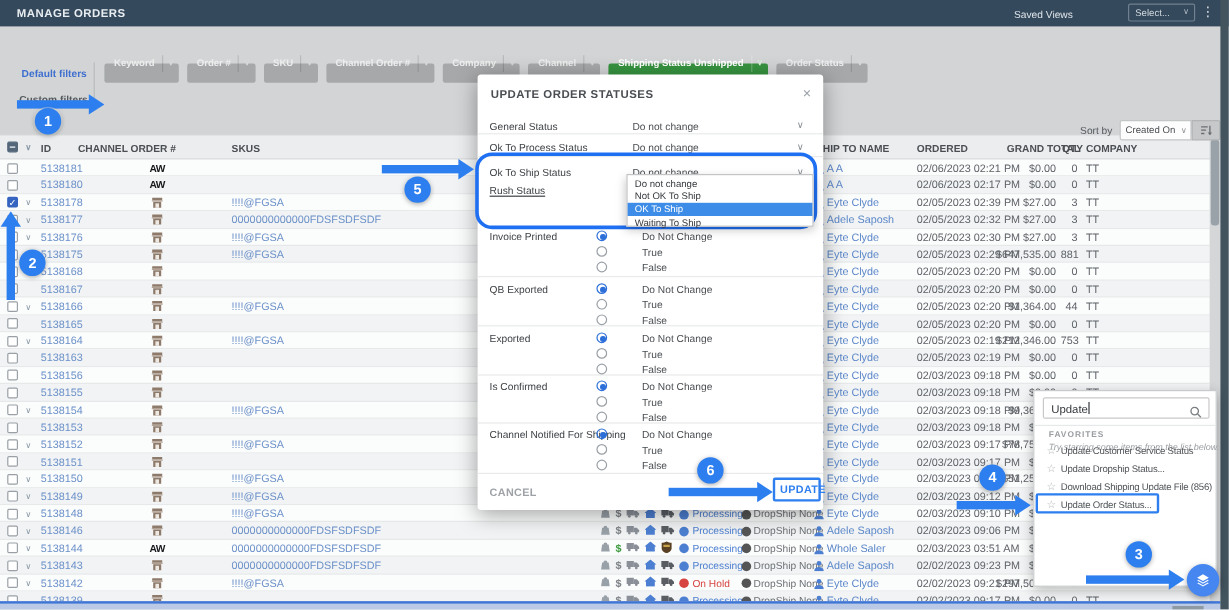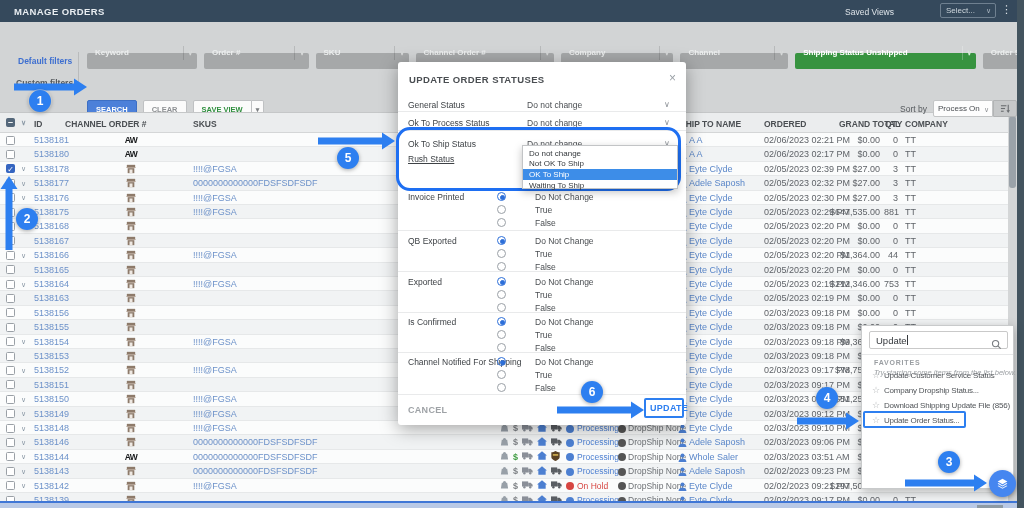--- a/index.html
+++ b/index.html
@@ -17,21 +17,21 @@
 
   
   .filters { position:absolute; left:0; top:22px; width:1024px; height:78px; }
   .flabel { position:absolute; font-size:8.5px; font-weight:bold; }
   .flabel.default { left:18px; top:34px; color:#3e6fd0; }
   .flabel.custom { left:16px; top:56px; color:#55595d; }
   .fdivider { position:absolute; left:78px; top:30px; width:1px; height:40px; background:#b9bbbc; }
   .chips-row { position:absolute; left:87px; display:flex; gap:7px; }
   #chips-row1 { top:31px; }
   #chips-row2 { top:52px; }
-  .chip { height:14px; line-height:14px; font-size:8px; font-weight:bold; border-radius:2px; padding:0 4px 16px 8px; white-space:nowrap; display:flex; align-items:center; cursor:pointer;gap:48px; }
+  .chip { height:14px; line-height:14px; font-size:8px; font-weight:bold; border-radius:2px; padding:0 4px 16px 8px; white-space:nowrap; display:flex; align-items:center; cursor:pointer; }
   .chip .chev { font-size:7px; margin-left:6px; padding-left:4px; border-left:1px solid rgba(0,0,0,.12); line-height:14px; }
   .chip.gray { background:#a6a8a9; color:#eceeee; }
   .chip.gray .chev { color:#d7d9d9; }
   .chip.green { background:#379340; color:#fff; }
   .chip.green .chev { color:#d8ecd9; border-left-color:rgba(255,255,255,.25); }
   .chip.dashed { background:transparent; border:1px dashed #8f9295; color:#4a4e52; }
   .chip.dashed .chev { border-left:none; color:#4a4e52; font-size:9px; }
   .trash-btn { width:15px; height:14px; border:1px solid #9b9ea0; border-radius:2px; display:flex; align-items:center; justify-content:center; cursor:pointer; }
   .fbuttons { position:absolute; left:87px; top:78px; display:flex; gap:6px; }
   .btn { height:17px; line-height:17px; font-size:7.5px; font-weight:bold; border-radius:2px; padding:0 8px; cursor:pointer; }
@@ -168,32 +168,24 @@
         </div>
         <div class="chip green">
           <span>Shipping Status Unshipped</span>
           <span class="chev">∨</span>
         </div>
         <div class="chip gray">
           <span>Order Status</span>
           <span class="chev">∨</span>
         </div>
       </div>
-    <div class="fbuttons">
-      <div class="btn search">SEARCH</div>
-      <div class="btn clear">CLEAR</div>
-      <div style="display:flex;">
-        <div class="btn save">SAVE VIEW</div>
-        <div class="btn save-arrow">▾</div>
-      </div>
-    </div>
     <div class="sort-area">
       <span class="sort-label">Sort by</span>
       <div class="sort-select">
-        <span>Process On</span>
+        <span>Created On</span>
         <span class="chev">∨</span>
       </div>
       <div class="sort-icon-btn">
         <svg width="11" height="11" viewBox="0 0 12 12">
             <g stroke="#6b6e71" stroke-width="1.2">
               <line x1="1" y1="3" x2="7" y2="3"></line>
               <line x1="1" y1="6" x2="5.5" y2="6"></line>
               <line x1="1" y1="9" x2="4" y2="9"></line>
               <line x1="9" y1="2" x2="9" y2="10"></line>
             </g>
@@ -971,21 +963,21 @@
     <div class="popup-sep"></div>
     <span class="fav-label">FAVORITES</span>
     <span class="fav-hint">Try starring some items from the list below.</span>
     <div id="popup-items">
         <div class="pop-item" style="top: 42px;">
           <span class="star">☆</span>
           <span class="txt">Update Customer Service Status</span>
         </div>
         <div class="pop-item" style="top: 57px;">
           <span class="star">☆</span>
-          <span class="txt">Company Dropship Status...</span>
+          <span class="txt">Update Dropship Status...</span>
         </div>
         <div class="pop-item" style="top: 72px;">
           <span class="star">☆</span>
           <span class="txt">Download Shipping Update File (856)</span>
         </div>
         <div class="pop-item" style="top: 87px;">
           <span class="star">☆</span>
           <span class="txt">Update Order Status...</span>
         </div>
       </div>

